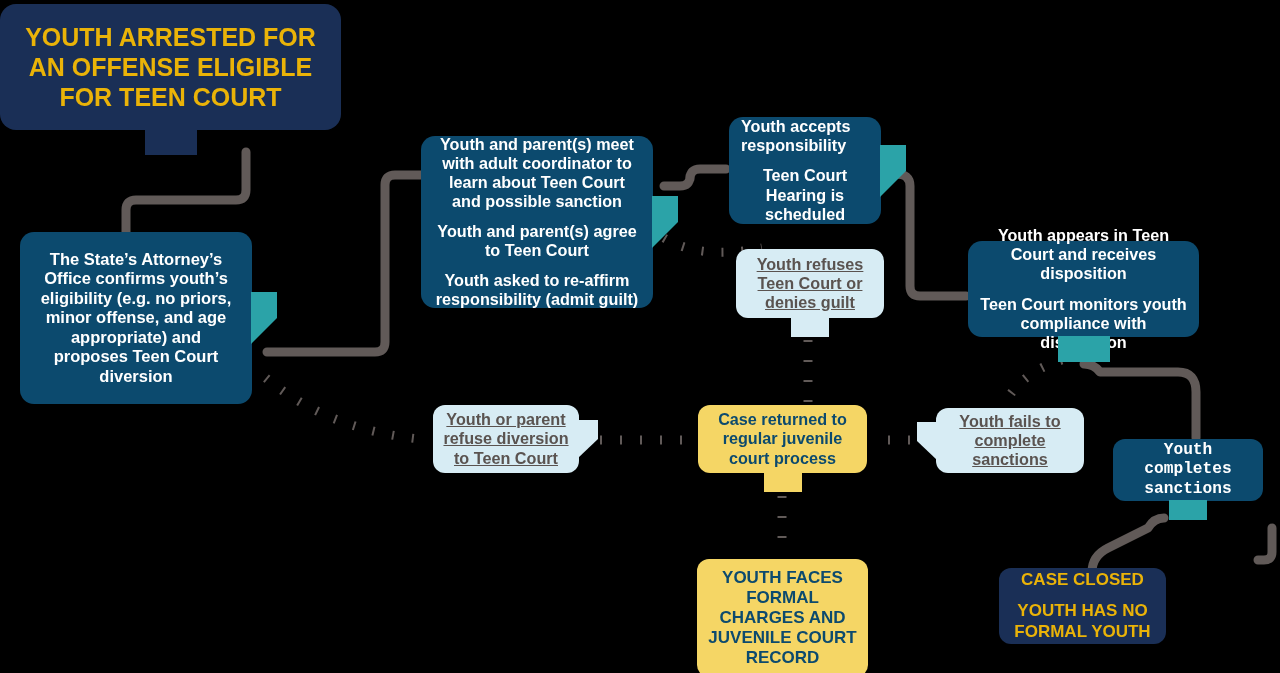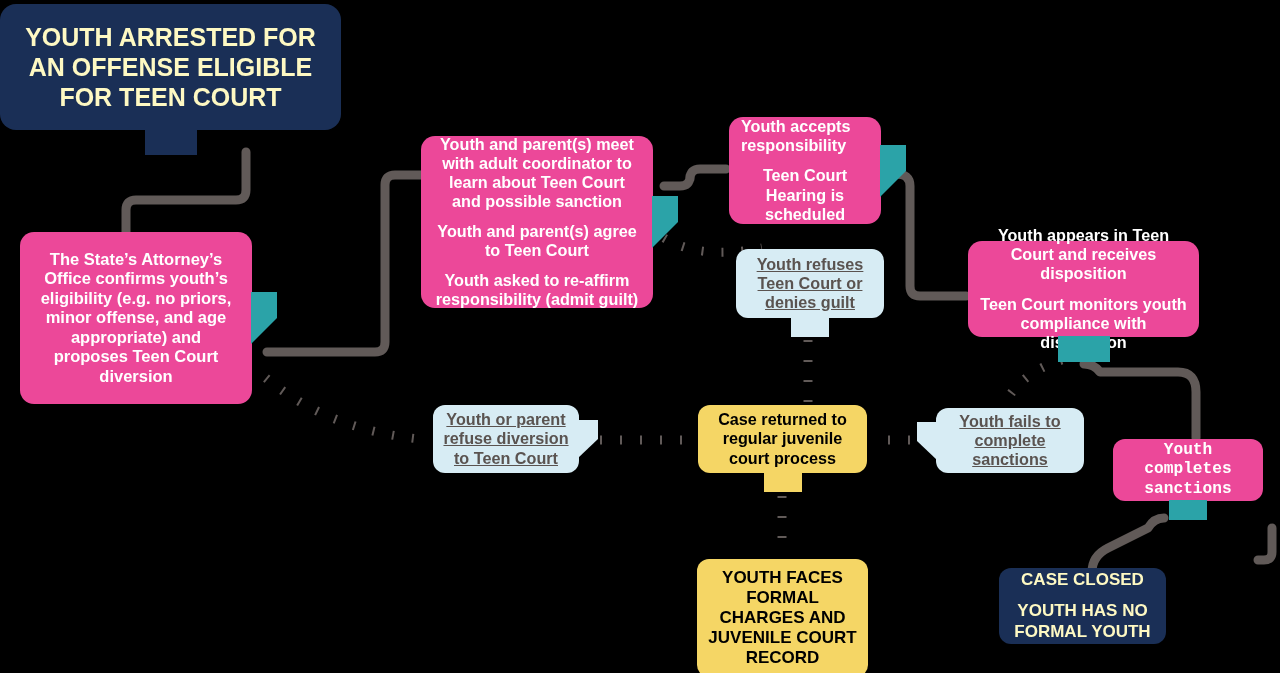--- a/index.html
+++ b/index.html
@@ -17,24 +17,24 @@
     display:flex;flex-direction:column;justify-content:center;
     text-align:center;
     font-weight:bold;
     line-height:1.18;
     z-index:5;
   }
   .node .para{margin:0;}
   .node .para + .para{margin-top:11px;}
 
   
-  .navy{background:#1a2f56;color:#fef9c3;}
-  .teal{background:#ec4899;color:#ffffff;align-items:center;}
+  .navy{background:#1a2f56;color:#eab308;}
+  .teal{background:#0c4a6e;color:#ffffff;align-items:center;}
   .ice{background:#d7ecf4;color:#5a5350;text-decoration:underline;}
-  .gold{background:#f5d665;color:#000000;}
+  .gold{background:#f5d665;color:#0c4a6e;}
 
   
   .tail{position:absolute;width:0;height:0;z-index:4;}
   .tail-down{
     border-left:26px solid transparent;
     border-right:26px solid transparent;
     border-top-style:solid;border-top-width:26px;
     bottom:-25px;left:50%;margin-left:-26px;
   }
   .tail-down-sm{

